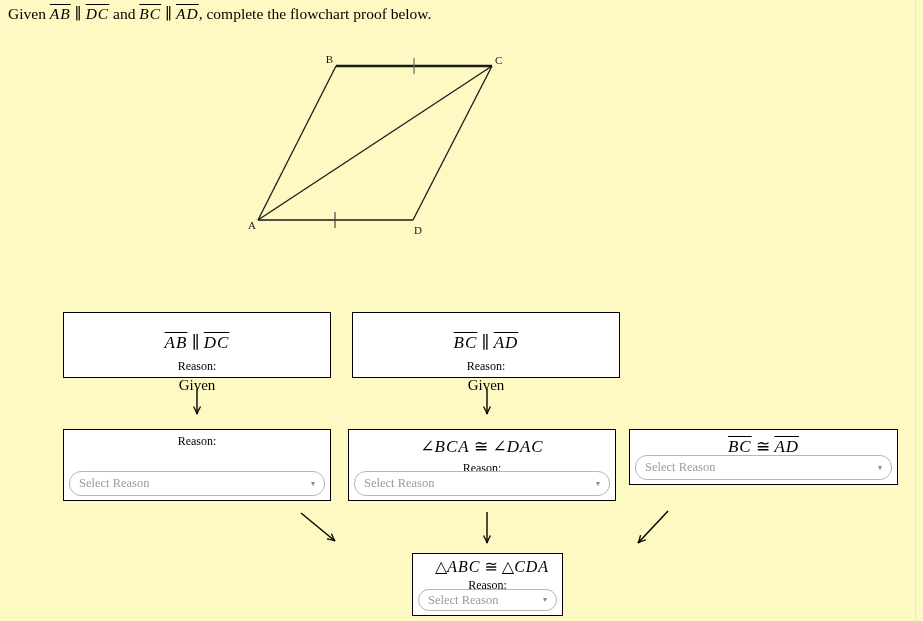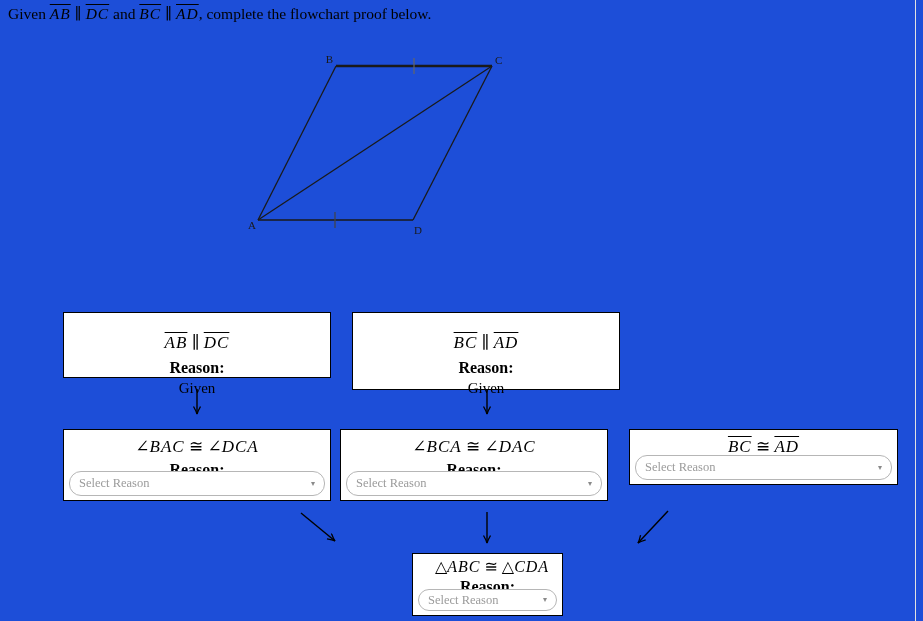--- a/index.html
+++ b/index.html
@@ -1,33 +1,33 @@
 <!DOCTYPE html>
 <html><head>
 <meta charset="utf-8">
 <style>
   html,body{margin:0;padding:0;background:#fff;}
   .page{
-    position:relative;width:923px;height:621px;background:#1d4ed8;
+    position:relative;width:923px;height:621px;background:#fef9c3;
     font-family:"Liberation Serif","DejaVu Serif",serif;color:#000;overflow:hidden;
   }
   .page-edge{position:absolute;left:915px;top:0;width:1px;height:621px;background:#e2e2e2;}
   .title{position:absolute;left:8px;top:5px;font-size:15.5px;white-space:nowrap;}
   .ov{text-decoration:overline;}
   .it{font-style:italic;letter-spacing:1px;}
   .up{font-style:normal;}
   .diagram{position:absolute;left:230px;top:45px;}
   .diagram text{font-family:"Liberation Serif","DejaVu Serif",serif;font-size:11px;fill:#1a1a1a;}
   .arrows{position:absolute;left:0;top:0;pointer-events:none;}
   .fbox{
     position:absolute;border:1.4px solid #000;background:#fff;
     display:flex;flex-direction:column;align-items:center;box-sizing:border-box;
   }
   .stmt{font-size:17px;margin-top:19px;white-space:nowrap;}
-  .rlabel{font-size:16px;font-weight:bold;margin-top:6px;}
+  .rlabel{font-size:12px;font-weight:normal;margin-top:6px;}
   .rvalue{font-size:15px;margin-top:3px;}
   .fbox.has-select .stmt{margin-top:6px;}
   .fbox.has-select .rlabel{margin-top:4px;}
   .select{
     position:absolute;left:5px;right:5px;bottom:4px;height:25px;
     border:1px solid #b6b6b6;border-radius:12px;background:#fff;
     display:flex;align-items:center;justify-content:space-between;
     padding:0 9px;box-sizing:border-box;cursor:pointer;
   }
   .select .ph{font-size:12.5px;color:#9b9b9b;}
@@ -71,36 +71,35 @@
     <line x1="487" y1="512" x2="487" y2="543" stroke="#000" stroke-width="1.4" marker-end="url(#ah)"></line>
     <line x1="668" y1="511" x2="638" y2="543" stroke="#000" stroke-width="1.4" marker-end="url(#ah)"></line>
   </svg>
 
   <div class="fbox" style="left:63px;top:312px;width:268px;height:66px">
     <div class="stmt"><span class="ov it">AB</span><span class="up"> ∥ </span><span class="ov it">DC</span></div>
     <div class="rlabel">Reason:</div>
     <div class="rvalue">Given</div>
   </div>
 
-  <div class="fbox" style="left:352px;top:312px;width:268px;height:78px">
+  <div class="fbox" style="left:352px;top:312px;width:268px;height:66px">
     <div class="stmt"><span class="ov it">BC</span><span class="up"> ∥ </span><span class="ov it">AD</span></div>
     <div class="rlabel">Reason:</div>
     <div class="rvalue">Given</div>
   </div>
 
   <div class="fbox has-select" style="left:63px;top:429px;width:268px;height:72px">
-    <div class="stmt"><span class="up">∠</span><span class="it">BAC</span><span class="up"> ≅ </span><span class="up">∠</span><span class="it">DCA</span></div>
     <div class="rlabel">Reason:</div>
     <div class="select">
       <span class="ph">Select Reason</span>
       <span class="caret">▾</span>
     </div>
   </div>
 
-  <div class="fbox has-select" style="left:340px;top:429px;width:268px;height:72px">
+  <div class="fbox has-select" style="left:348px;top:429px;width:268px;height:72px">
     <div class="stmt"><span class="up">∠</span><span class="it">BCA</span><span class="up"> ≅ </span><span class="up">∠</span><span class="it">DAC</span></div>
     <div class="rlabel">Reason:</div>
     <div class="select">
       <span class="ph">Select Reason</span>
       <span class="caret">▾</span>
     </div>
   </div>
 
   <div class="fbox has-select" style="left:629px;top:429px;width:269px;height:56px">
     <div class="stmt"><span class="ov it">BC</span><span class="up"> ≅ </span><span class="ov it">AD</span></div>

